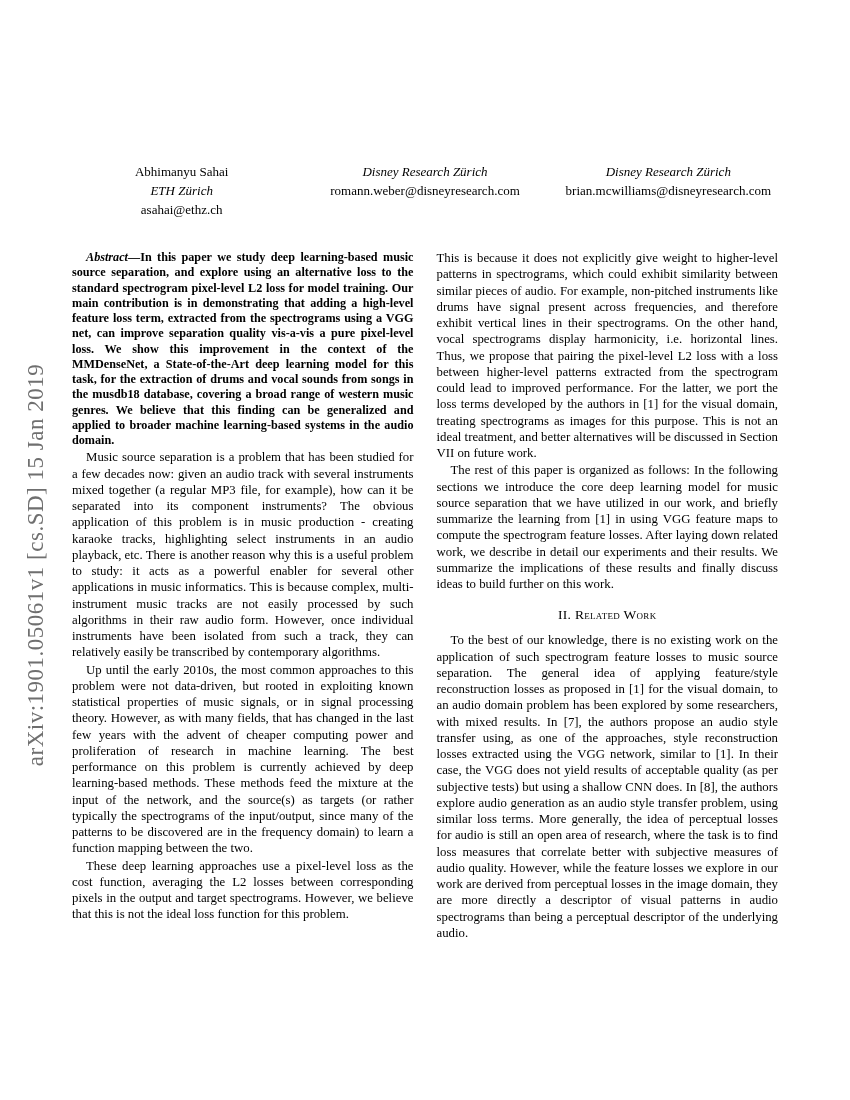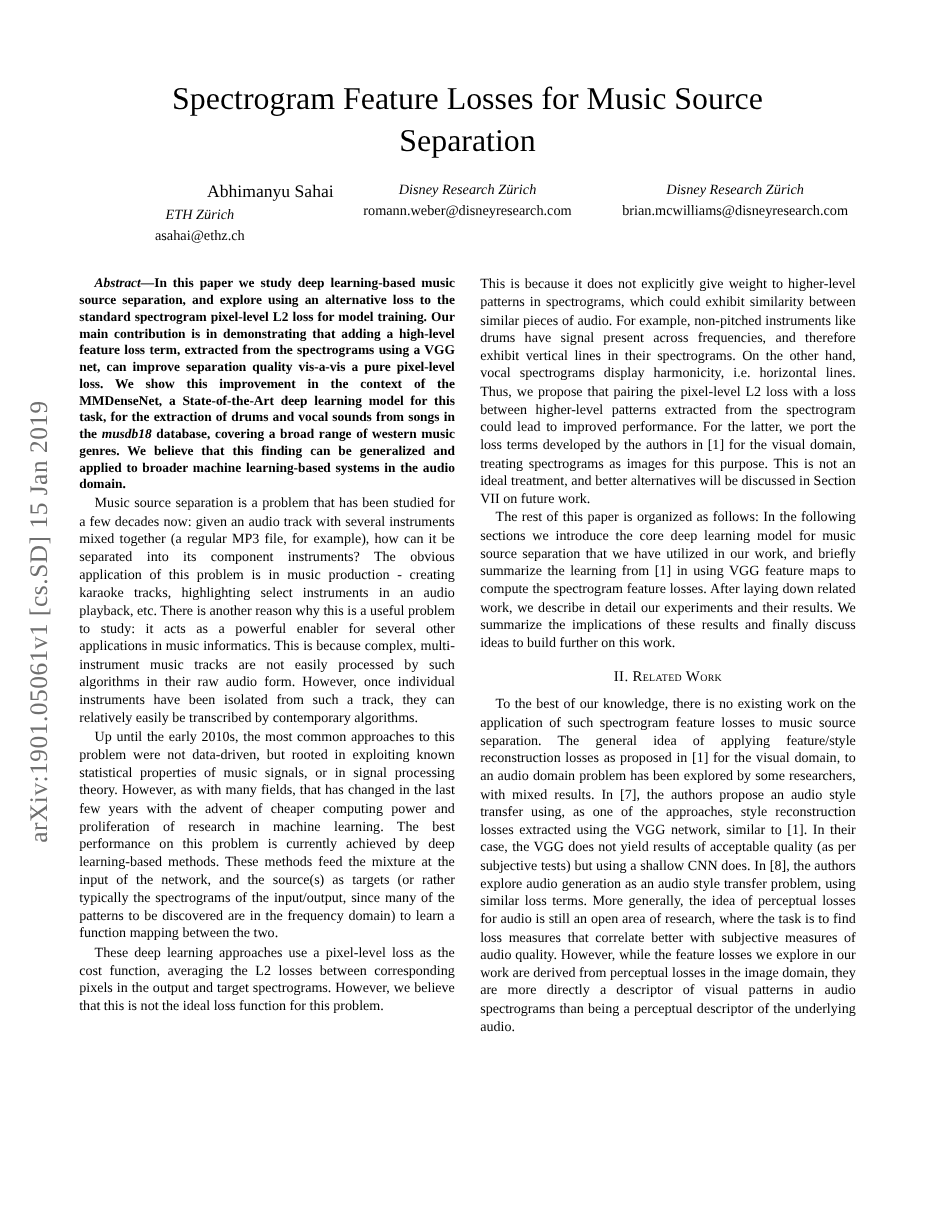--- a/index.html
+++ b/index.html
@@ -44,21 +44,21 @@
     position: absolute;
     top: 163px; left: 60px; right: 60px;
     display: flex;
     justify-content: space-between;
   }
   .author {
     flex: 1;
     text-align: center;
     line-height: 1.45;
   }
-  .author-name { font-size: 16px; text-align: right; }
+  .author-name { font-size: 13px; }
   .author-affil { font-size: 13px; font-style: italic; }
   .author-email { font-size: 13px; }
 
   
   .body-columns {
     position: absolute;
     top: 250px; left: 72px; right: 72px;
     display: flex;
     gap: 23px;
   }
@@ -78,39 +78,38 @@
   p + p { margin-top: 1px; }
 
   .abstract {
     font-size: 12.2px;
     line-height: 1.25;
     font-weight: 700;
     text-indent: 14px;
     text-align: justify;
   }
   .abstract-label { font-style: italic; font-weight: 700; }
-  .emph { font-style: italic; font-weight: 700; }
+  .emph { font-weight: 700; }
 
   .section-heading {
     text-align: center;
     font-size: 13.5px;
     font-weight: 400;
     font-variant: small-caps;
     letter-spacing: 0.3px;
     margin: 15px 0 9px 0;
   }
 </style>
 </head>
 <body>
 
 <div class="page">
 
   <div class="arxiv-label">arXiv:1901.05061v1  [cs.SD]  15 Jan 2019</div>
 
-  <h1 class="title">Spectrogram Feature Losses for Music Source Separation</h1>
 
   <div class="authors">
     <div class="author">
       <div class="author-name">Abhimanyu Sahai</div>
       <div class="author-affil">ETH Zürich</div>
       <div class="author-email">asahai@ethz.ch</div>
     </div>
     <div class="author">
       <div class="author-affil">Disney Research Zürich</div>
       <div class="author-email">romann.weber@disneyresearch.com</div>

